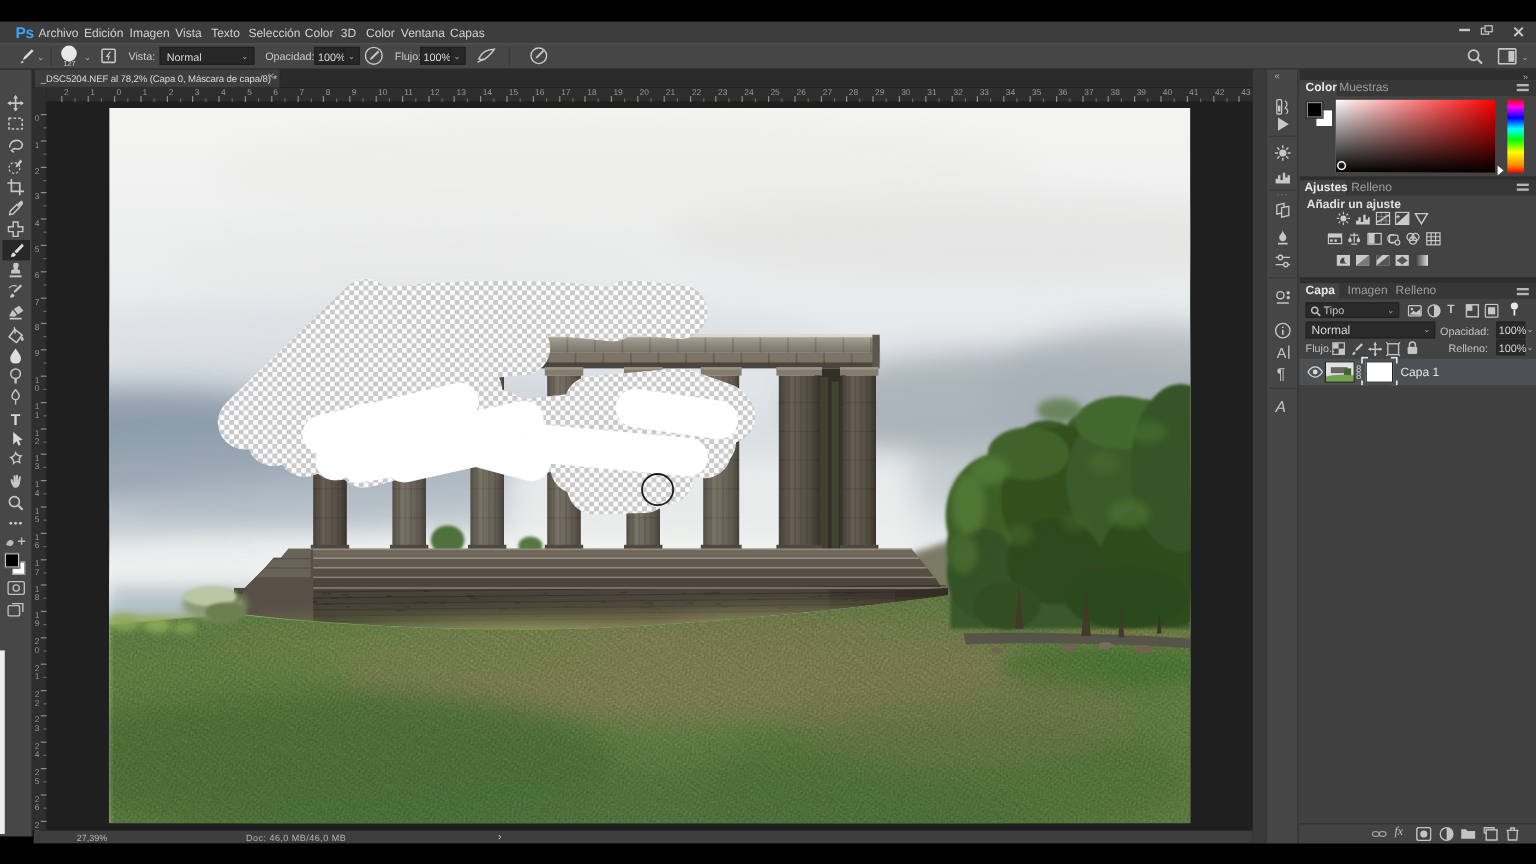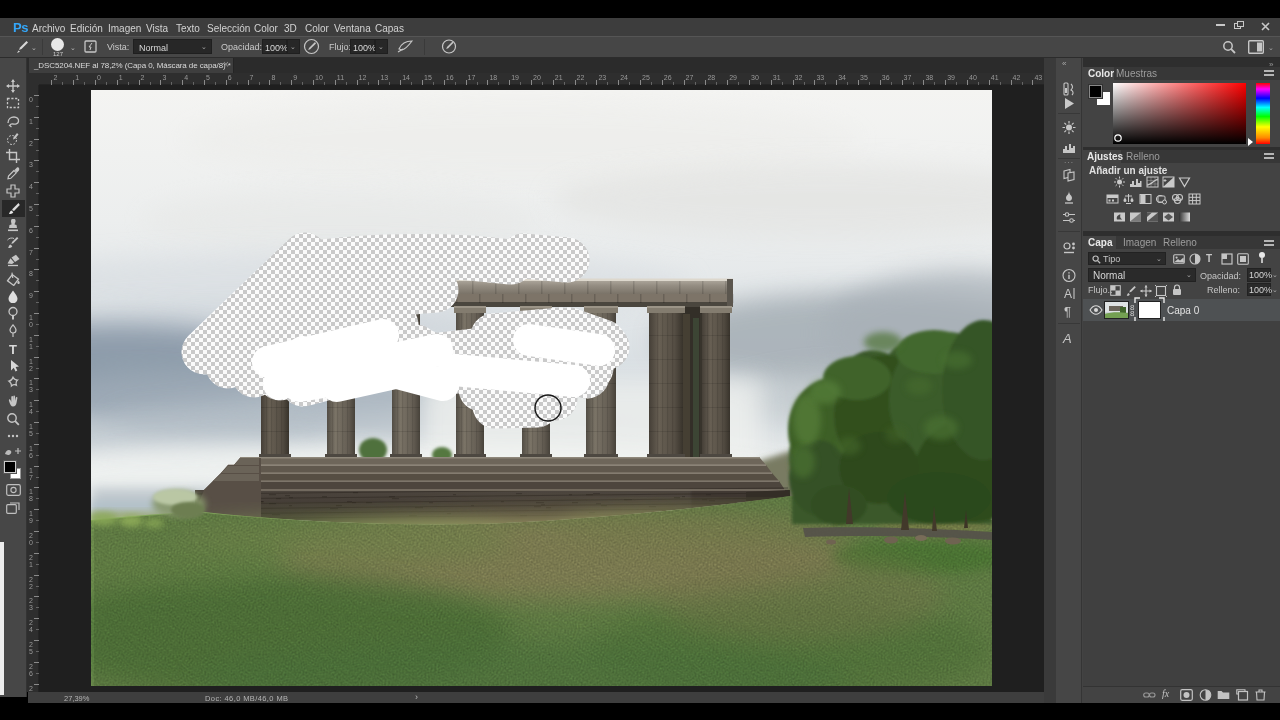--- a/index.html
+++ b/index.html
@@ -1161,21 +1161,21 @@
 </svg>
 <div class="abs" style="left:1104px;top:301px;width:25px;height:18px;border:1px solid #222;"></div>
 <div class="abs" style="left:1130px;top:303px;color:#ccc;font-size:8px;">8</div>
 <div class="abs" style="left:1130px;top:309px;color:#ccc;font-size:8px;">8</div>
 <div class="abs" style="left:1138px;top:301px;width:23px;height:18px;background:#fff;border:1px solid #222;"></div>
 <svg class="abs" style="left:1134px;top:297px;" width="31" height="26" viewBox="0 0 31 26">
 <g stroke="#e8e8e8" stroke-width="1.4" fill="none">
 <path d="M1 6 L1 1 L6 1 M25 1 L30 1 L30 6 M30 20 L30 25 L25 25 M6 25 L1 25 L1 20"></path>
 </g>
     </svg>
-<div class="abs" style="left:1167px;top:305px;color:#e2e2e2;font-size:10px;">Capa 0</div>
+<div class="abs" style="left:1167px;top:305px;color:#e2e2e2;font-size:10px;">Capa 1</div>
 <div class="abs" style="left:1083px;top:321px;width:197px;height:365px;background:#404040;"></div>
 <div class="abs" style="left:1083px;top:686px;width:197px;height:17px;background:#434343;border-top:1px solid #333;"></div>
 <svg class="abs" style="left:1143px;top:689px;" width="13" height="12" viewBox="0 0 13 12">
       <g fill="none" stroke="#9a9a9a" stroke-width="1.1">
         <rect x="0.7" y="4" width="5.5" height="4" rx="2"></rect>
         <rect x="6.5" y="4" width="5.5" height="4" rx="2"></rect>
       </g>
     </svg>
 <div class="abs" style="left:1162px;top:688px;color:#c3c3c3;font-size:10px;font-style:italic;font-family:'Liberation Serif';">fx</div>
 <svg class="abs" style="left:1180px;top:689px;" width="13" height="12" viewBox="0 0 13 12">

